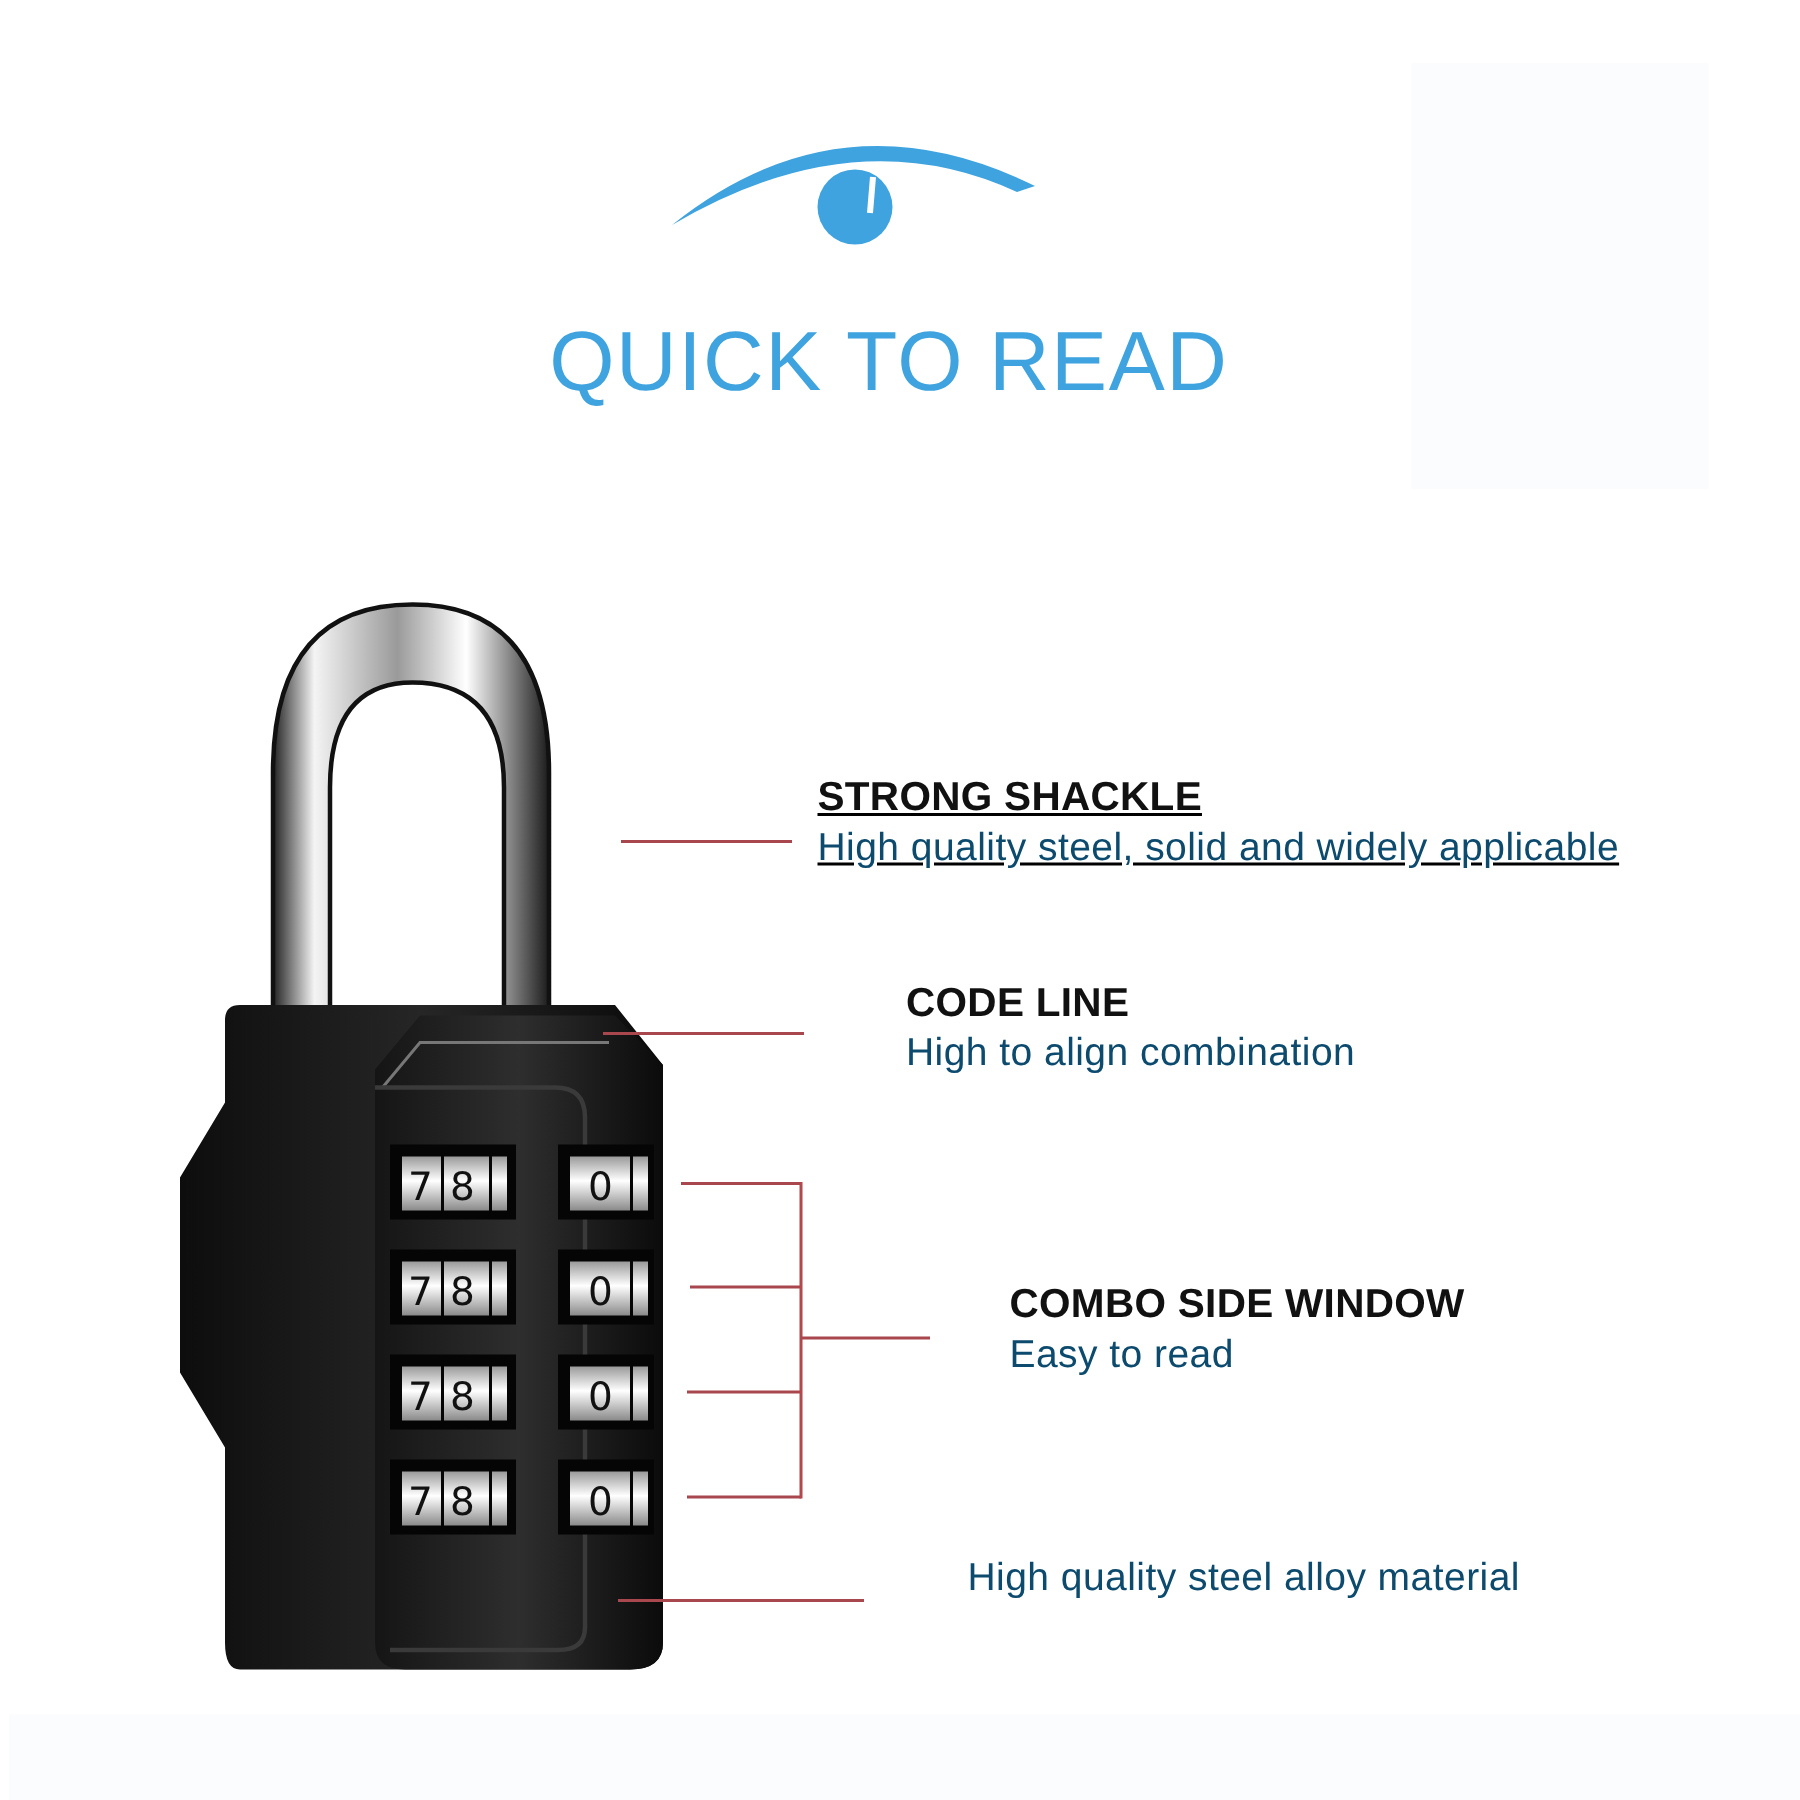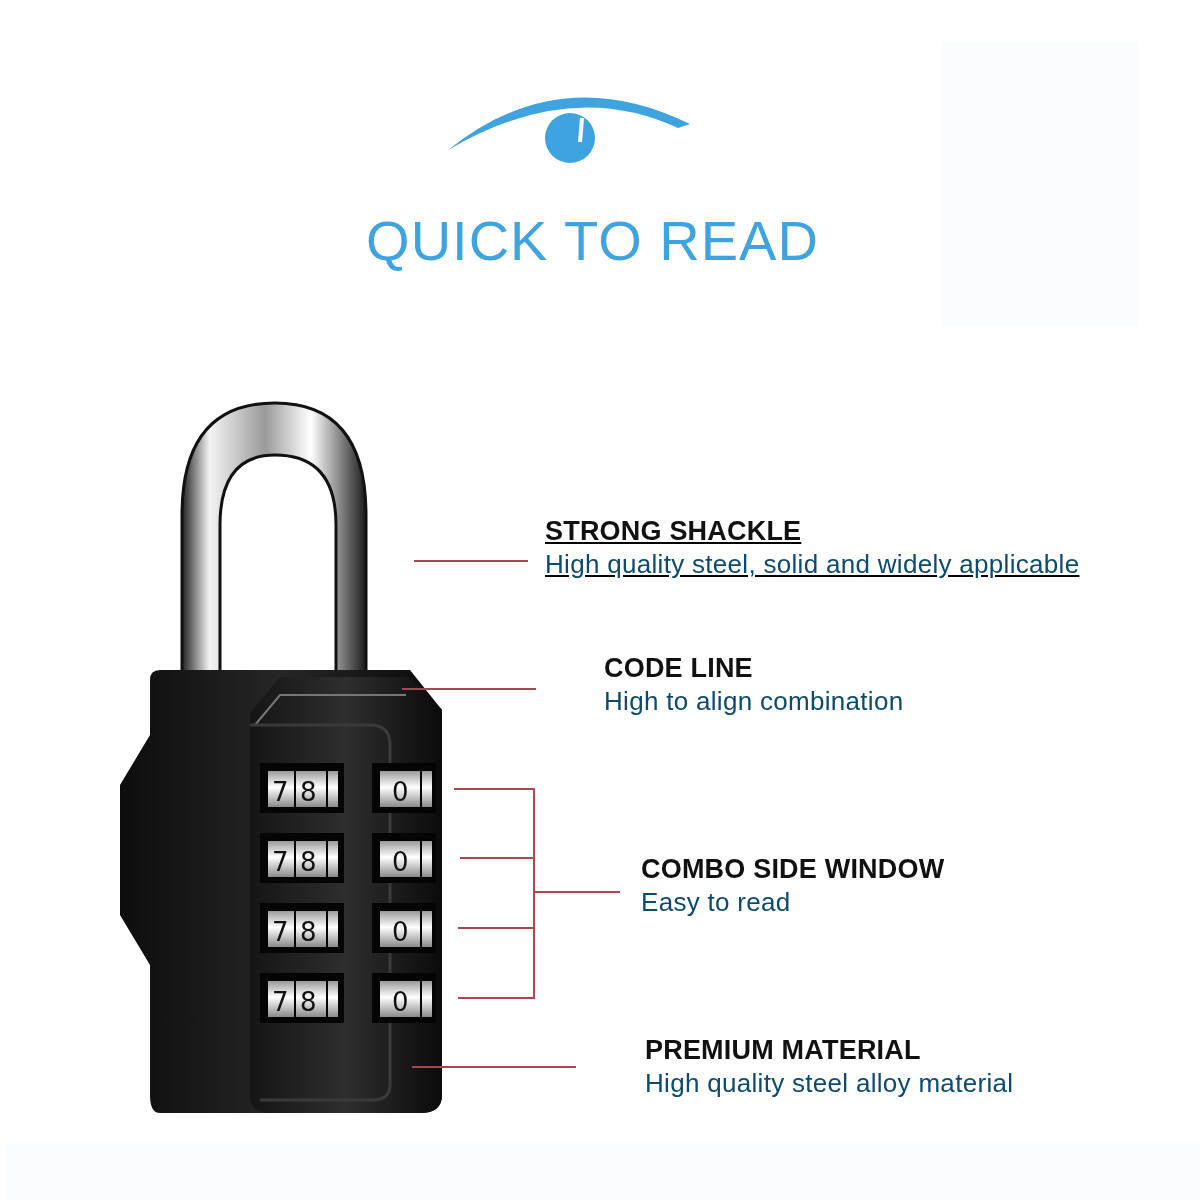--- a/index.html
+++ b/index.html
@@ -147,20 +147,19 @@
 <div class="leader" style="left:412px;top:1066px;width:164px;"></div>
 
 <div class="feature" style="left:545px;top:515px;text-decoration:underline;">
   <div class="feature-title">STRONG SHACKLE</div>
   <div class="feature-desc">High quality steel, solid and widely applicable</div>
 </div>
 <div class="feature" style="left:564px;top:652px;margin-left:40px;">
   <div class="feature-title">CODE LINE</div>
   <div class="feature-desc">High to align combination</div>
 </div>
-<div class="feature" style="left:641px;top:853px;">
+<div class="feature" style="left:673px;top:853px;">
   <div class="feature-title">COMBO SIDE WINDOW</div>
   <div class="feature-desc">Easy to read</div>
 </div>
 <div class="feature" style="left:645px;top:1034px;">
-  <div class="feature-title">PREMIUM MATERIAL</div>
   <div class="feature-desc">High quality steel alloy material</div>
 </div>
 
 </body></html>

